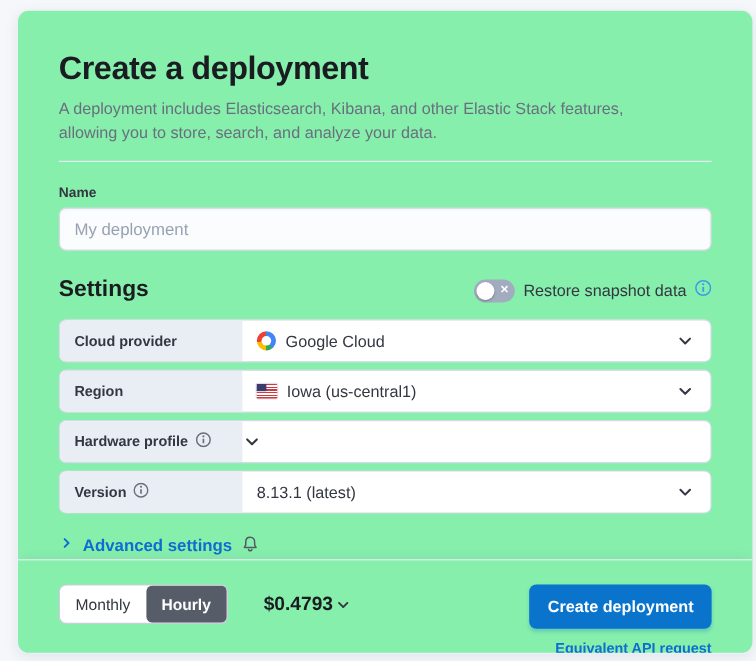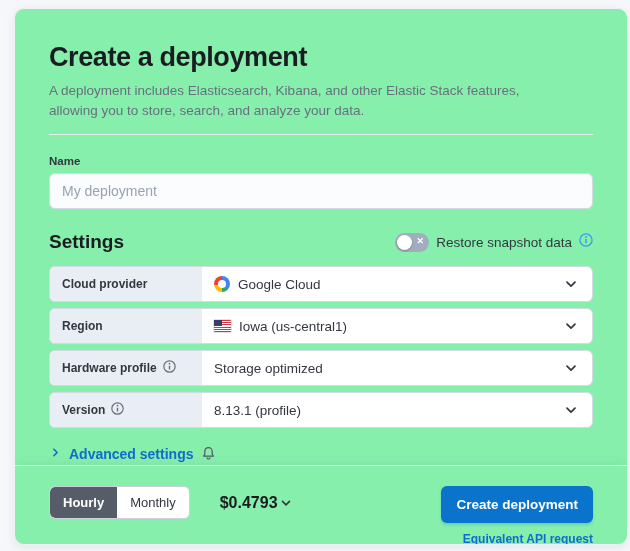--- a/index.html
+++ b/index.html
@@ -224,43 +224,40 @@
         <div class="row-label">
           <span>Hardware profile</span>
           <span class="info-icon info-gray">
             <svg width="13" height="13" viewBox="0 0 14 14" fill="none">
               <circle cx="7" cy="7" r="6.1" stroke="currentColor" stroke-width="1.3"></circle>
               <line x1="7" y1="6.1" x2="7" y2="10.2" stroke="currentColor" stroke-width="1.5"></line>
               <circle cx="7" cy="3.9" r="0.95" fill="currentColor"></circle>
             </svg>
           </span>
         </div>
-        <div class="row-value">
-          <span>Storage optimized</span>
-        </div>
         <span class="row-chevron">
           <svg width="16" height="16" viewBox="0 0 16 16" fill="none">
             <path d="M4 6.2 L8 10.2 L12 6.2" stroke="currentColor" stroke-width="1.7" stroke-linecap="round" stroke-linejoin="round"></path>
           </svg>
         </span>
       </div>
 
       <div class="select-row">
         <div class="row-label">
           <span>Version</span>
           <span class="info-icon info-gray">
             <svg width="13" height="13" viewBox="0 0 14 14" fill="none">
               <circle cx="7" cy="7" r="6.1" stroke="currentColor" stroke-width="1.3"></circle>
               <line x1="7" y1="6.1" x2="7" y2="10.2" stroke="currentColor" stroke-width="1.5"></line>
               <circle cx="7" cy="3.9" r="0.95" fill="currentColor"></circle>
             </svg>
           </span>
         </div>
         <div class="row-value">
-          <span>8.13.1 (profile)</span>
+          <span>8.13.1 (latest)</span>
         </div>
         <span class="row-chevron">
           <svg width="16" height="16" viewBox="0 0 16 16" fill="none">
             <path d="M4 6.2 L8 10.2 L12 6.2" stroke="currentColor" stroke-width="1.7" stroke-linecap="round" stroke-linejoin="round"></path>
           </svg>
         </span>
       </div>
 
     </div>
 
@@ -276,22 +273,22 @@
           <path d="M8 1.8c-2.45 0-3.95 1.75-3.95 4.15v2.7L2.8 10.9h10.4l-1.25-2.25v-2.7C11.95 3.55 10.45 1.8 8 1.8z" stroke="currentColor" stroke-width="1.3" stroke-linejoin="round"></path>
           <path d="M6.5 12.7a1.55 1.55 0 0 0 3 0" stroke="currentColor" stroke-width="1.3" stroke-linecap="round"></path>
         </svg>
       </span>
     </div>
 
   </div>
 
   <div class="footer">
     <div class="seg-control">
+      <button class="seg-btn">Monthly</button>
       <button class="seg-btn active">Hourly</button>
-      <button class="seg-btn">Monthly</button>
     </div>
     <div class="price-group">
       <span class="price-text">$0.4793</span>
       <span class="price-chevron">
         <svg width="14" height="14" viewBox="0 0 16 16" fill="none">
           <path d="M4 6.2 L8 10.2 L12 6.2" stroke="currentColor" stroke-width="1.8" stroke-linecap="round" stroke-linejoin="round"></path>
         </svg>
       </span>
     </div>
     <div class="footer-right">

